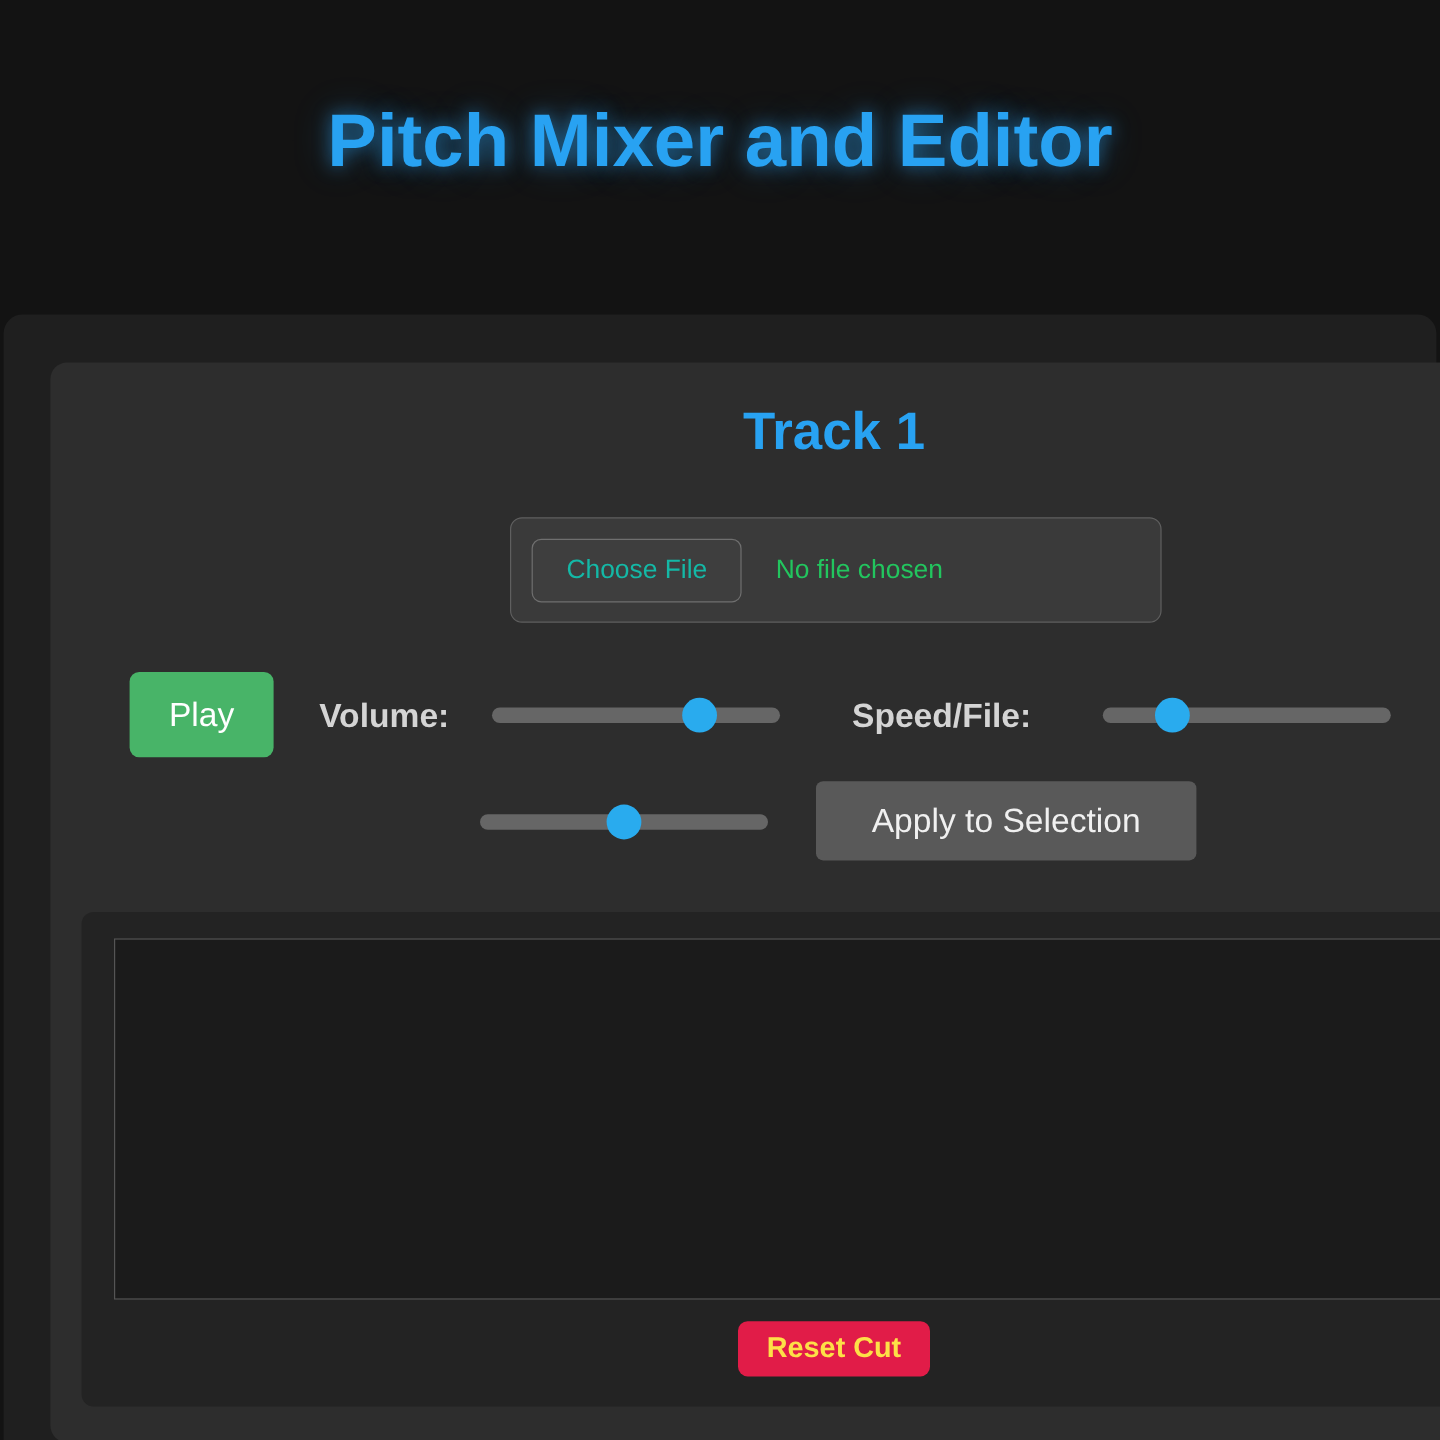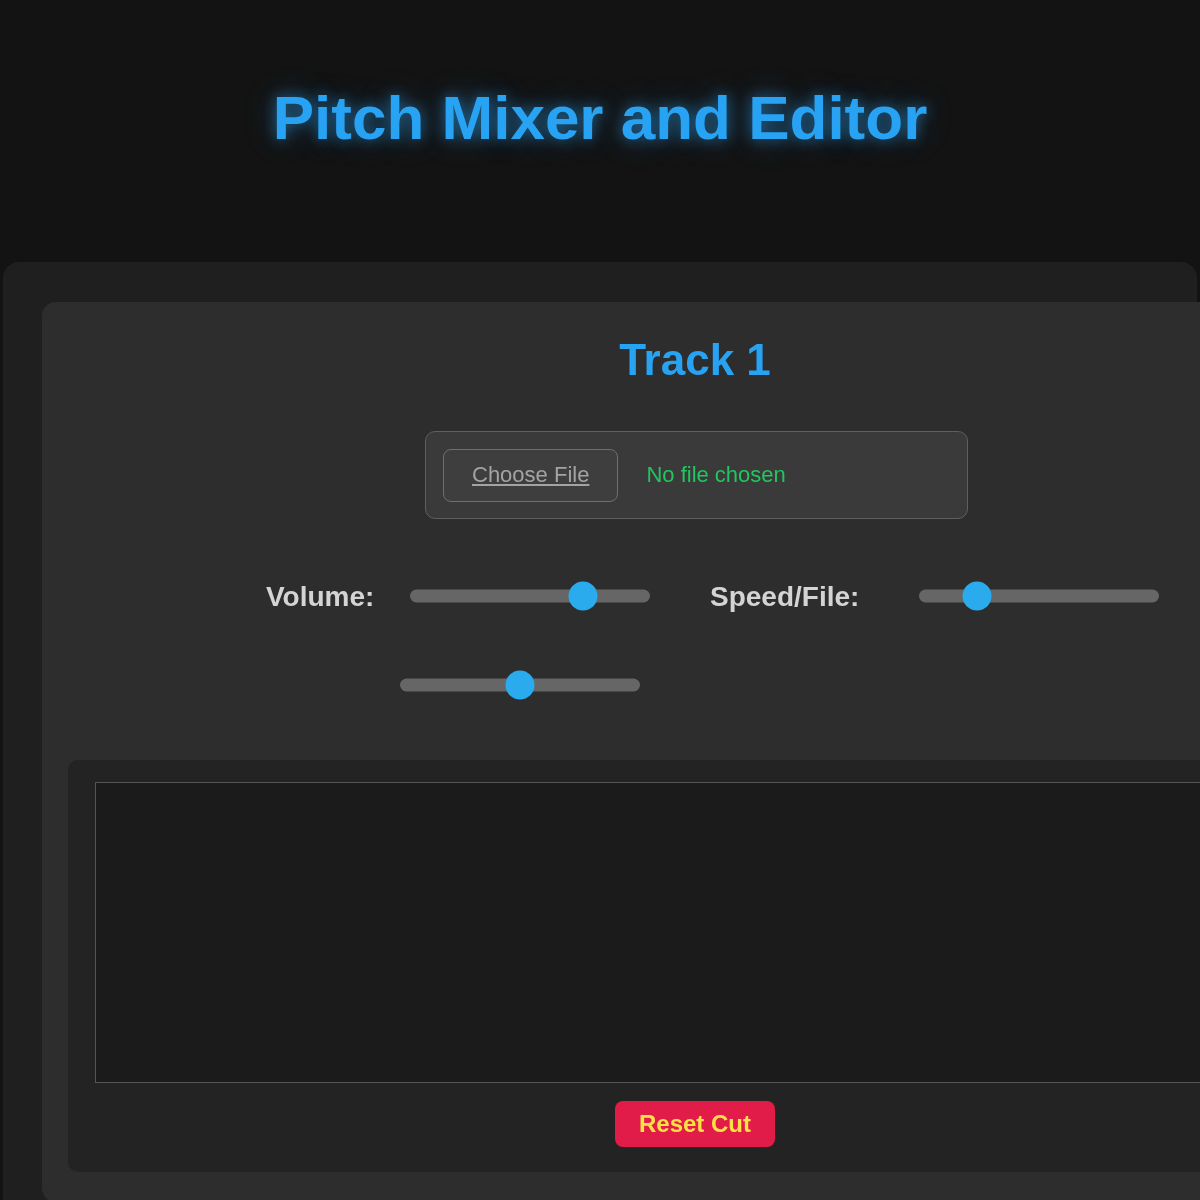--- a/index.html
+++ b/index.html
@@ -35,21 +35,21 @@
   }
 
   .file-input {
     position:absolute; left:383px; top:129px; width:543px; height:88px;
     background:#3a3a3a; border:1.5px solid #5f5f5f; border-radius:10px;
     display:flex; align-items:center; padding-left:17px; cursor:pointer;
   }
   .choose-btn {
     height:53px; padding:0 28px; display:flex; align-items:center;
     background:#3e3e3e; border:1.5px solid #6f6f6f; border-radius:8px;
-    font-size:22px; color:#a3a3a3; white-space:nowrap;text-decoration:underline;
+    font-size:22px; color:#14b8a6; white-space:nowrap;
   }
   .file-status { margin-left:28px; font-size:22px; color:#22c55e; white-space:nowrap; }
 
   .play-btn {
     position:absolute; left:66px; top:258px; width:120px; height:71px;
     background:var(--play_green,#48b468); border:none; border-radius:8px;
     color:#ffffff; font-size:28px; cursor:pointer;
     font-family:"Liberation Sans","DejaVu Sans",sans-serif;
   }
 
@@ -112,38 +112,40 @@
   <div class="main-container">
     <div class="track-card">
 
       <h2 class="track-title">Track 1</h2>
 
       <div class="file-input">
         <span class="choose-btn">Choose File</span>
         <span class="file-status">No file chosen</span>
       </div>
 
+      <button class="play-btn">Play</button>
 
       <span class="ctl-label volume-label">Volume:</span>
       <div class="slider volume-slider">
         <div class="slider-track"></div>
         <div class="slider-thumb" style="left: 72%;"></div>
       </div>
 
       <span class="ctl-label speed-label">Speed/File:</span>
       <div class="slider speed-slider">
         <div class="slider-track"></div>
         <div class="slider-thumb" style="left: 24%;"></div>
       </div>
 
       <div class="slider selection-slider">
         <div class="slider-track"></div>
         <div class="slider-thumb" style="left: 50%;"></div>
       </div>
 
+      <button class="apply-btn">Apply to Selection</button>
 
       <div class="waveform-section">
         <div class="waveform-canvas"></div>
 
         <div class="cut-row">
           <button class="reset-btn">Reset Cut</button>
         </div>
       </div>
 
     </div>

